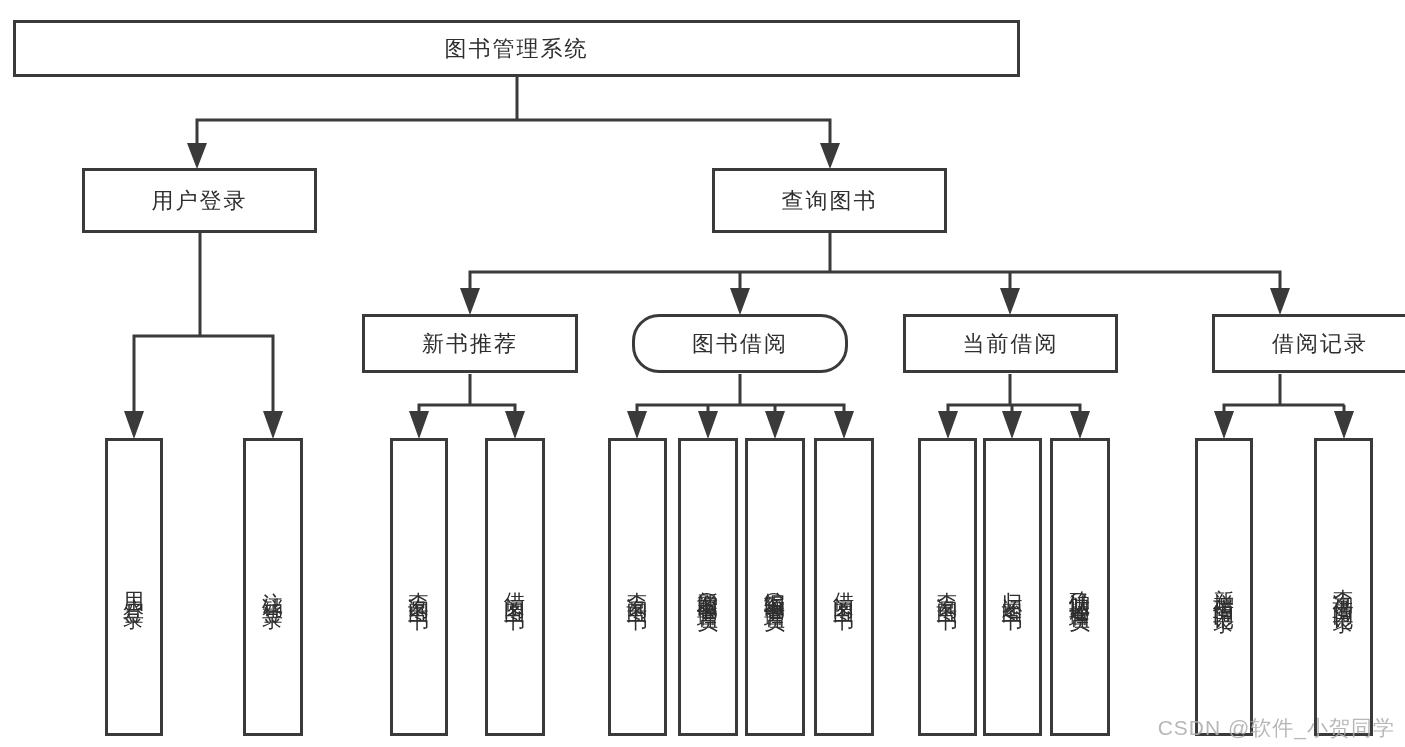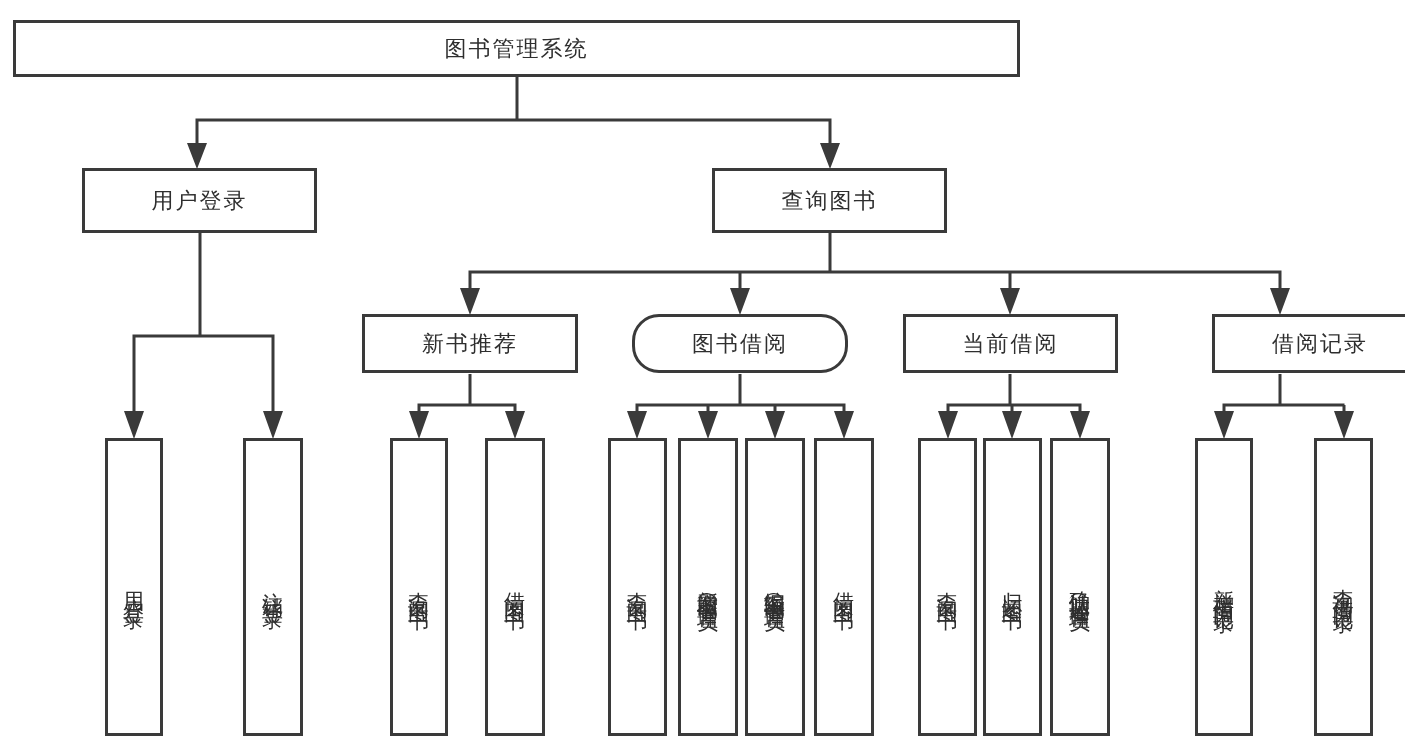--- a/index.html
+++ b/index.html
@@ -116,13 +116,14 @@
     <span class="vlabel" style="letter-spacing:3px;">确认归还（管理员）</span>
   </div>
 
   <div class="box" style="left:1195px;top:438px;width:58px;height:298px;">
     <span class="vlabel" style="letter-spacing:5px;">新增借阅记录</span>
   </div>
   <div class="box" style="left:1314px;top:438px;width:59px;height:298px;">
     <span class="vlabel" style="letter-spacing:5px;">查询借阅记录</span>
   </div>
 
+  <div class="watermark">CSDN @软件_小贺同学</div>
 </div>
 
 </body></html>

